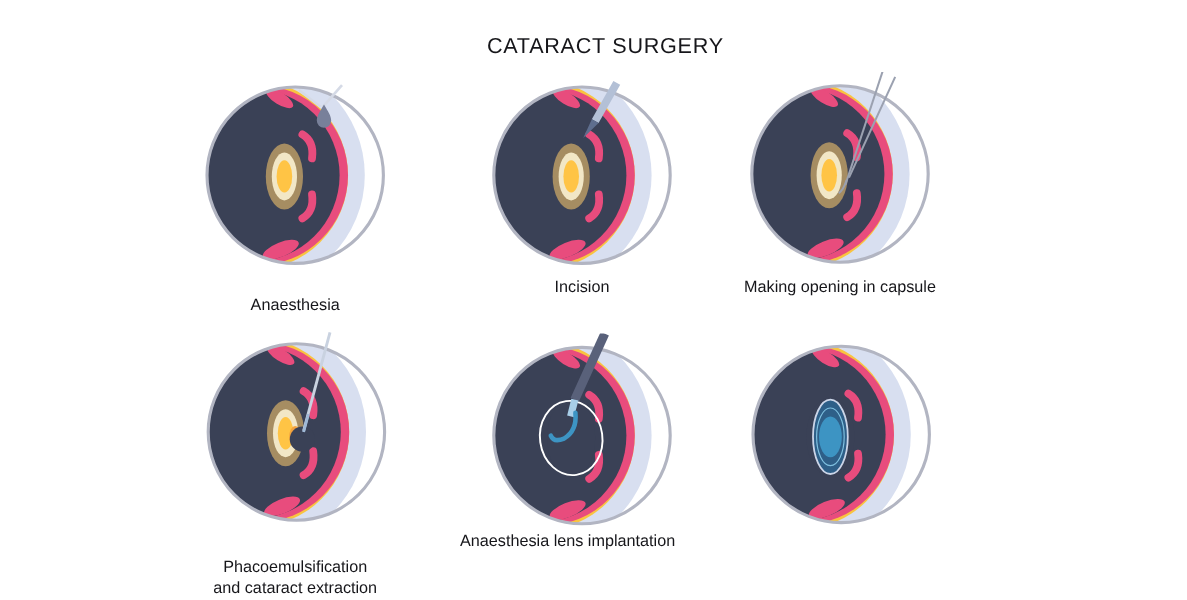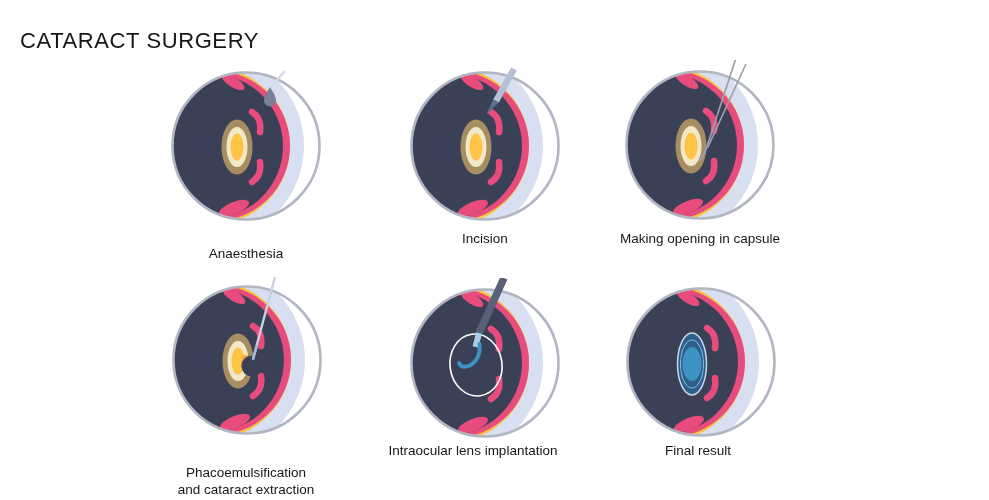--- a/index.html
+++ b/index.html
@@ -1,20 +1,21 @@
 <!DOCTYPE html>
 <html style="--c-title_text: #16161A; --c-label_text: #16161A; --c-eye_outline: #B2B5C2; --c-sclera_white: #FFFFFF; --c-vitreous_navy: #3A4156; --c-iris_pink: #E84C7D; --c-choroid_yellow: #F9C440; --c-cornea_lavender: #D8DFF0; --c-lens_tan: #A68D62; --c-lens_cream: #F2E7C6; --c-lens_yellow: #FFC445; --c-cataract_orange: #F2A23E; --c-droplet_gray: #78809A; --c-dropper_light: #D5DAE6; --c-scalpel_handle: #B3C0D6; --c-scalpel_blade: #5E6E8E; --c-needle_gray: #9BA1B0; --c-probe_light: #C9D2E0; --c-probe_tip: #9FB9D6; --c-injector_dark: #59617A; --c-injector_tip: #A8CEE8; --c-iol_blue: #3D94C3; --c-iol_dark_blue: #2E5F88; --c-iol_light_ring: #7FC0E0; --c-iol_outline: #CBD5E8; --c-capsule_outline: #FFFFFF;"><head>
 <meta charset="utf-8">
 <style>
   html,body{margin:0;padding:0;background:#ffffff;}
   body{font-family:"Liberation Sans", sans-serif;}
   .canvas{position:relative;width:989px;height:500px;background:#fff;overflow:hidden;}
   .title{
     position:absolute;left:0;right:0;top:28px;
-    font-size:22px;font-weight:500;letter-spacing:.6px;
+    text-align:center;
+    font-size:18px;font-weight:500;letter-spacing:.6px;
     color:var(--c-title_text,#16161A);
     padding-left:20px;
   }
   .fig{position:absolute;width:170px;height:170px;}
   .lbl{
     position:absolute;width:280px;
     text-align:center;
     font-size:13.5px;line-height:16.5px;font-weight:400;
     color:var(--c-label_text,#16161A);
   }
@@ -109,16 +110,15 @@
     </g>
   </svg>
 
   <div class="lbl" style="left:106px;top:246px">Anaesthesia</div>
   <div class="lbl" style="left:560px;top:231px">Making opening in capsule</div>
   <div class="lbl" style="left:345px;top:231px">Incision</div>
   <div class="lbl" style="left:106px;top:465px">
     <div>Phacoemulsification</div>
     <div>and cataract extraction</div>
   </div>
-  <div class="lbl" style="left:333px;top:443px">Intraocular lens implantation</div>
-  <div class="lbl" style="left:558px;top:443px">Final result</div>
+  <div class="lbl" style="left:333px;top:443px">Anaesthesia lens implantation</div>
 
 </div>
 
 </body></html>

